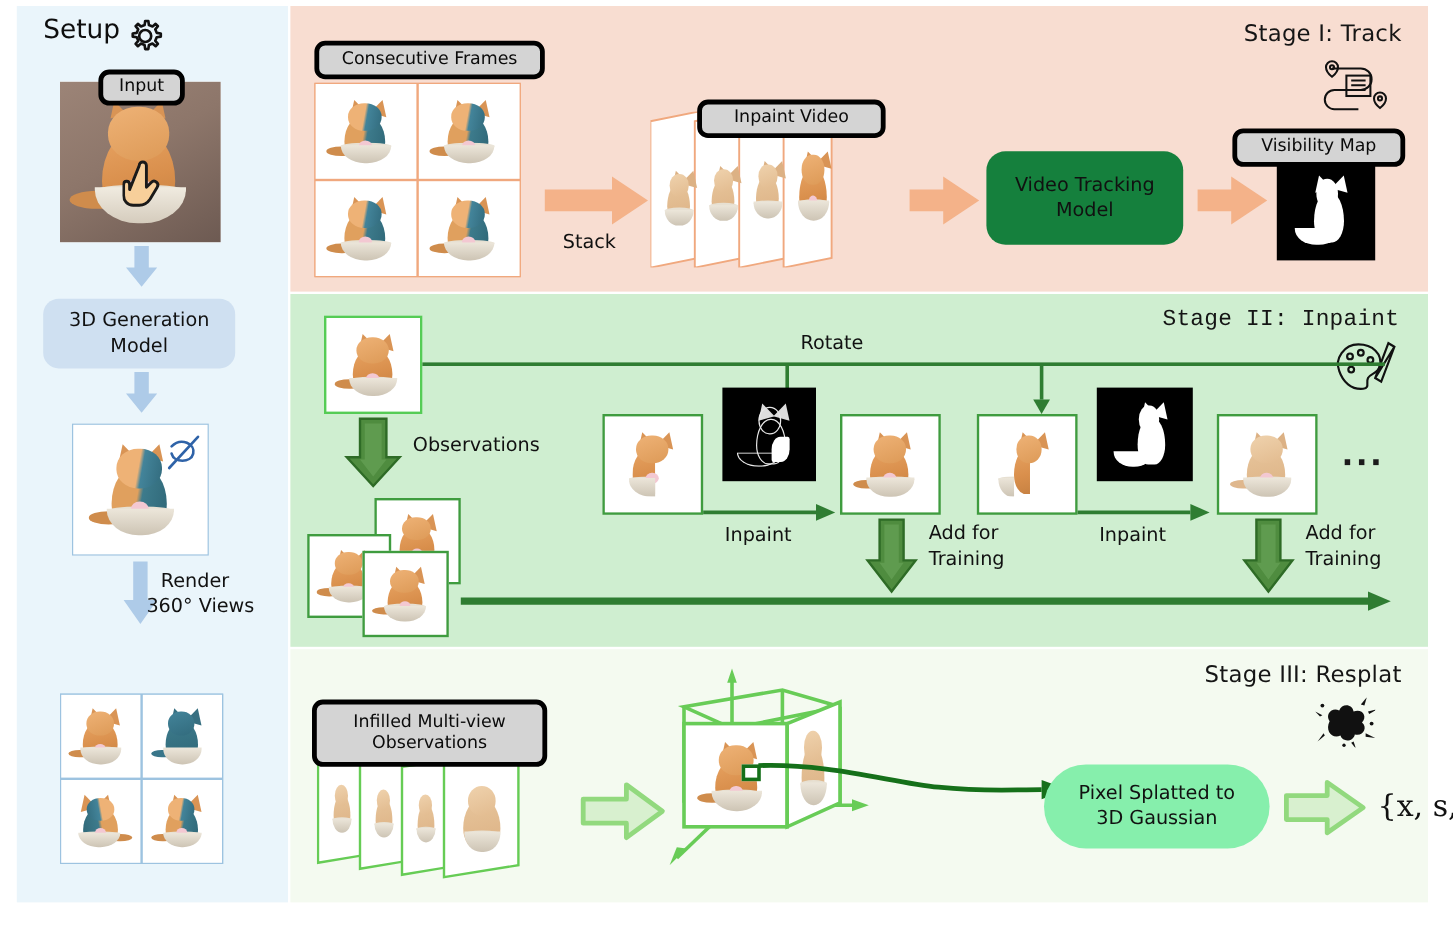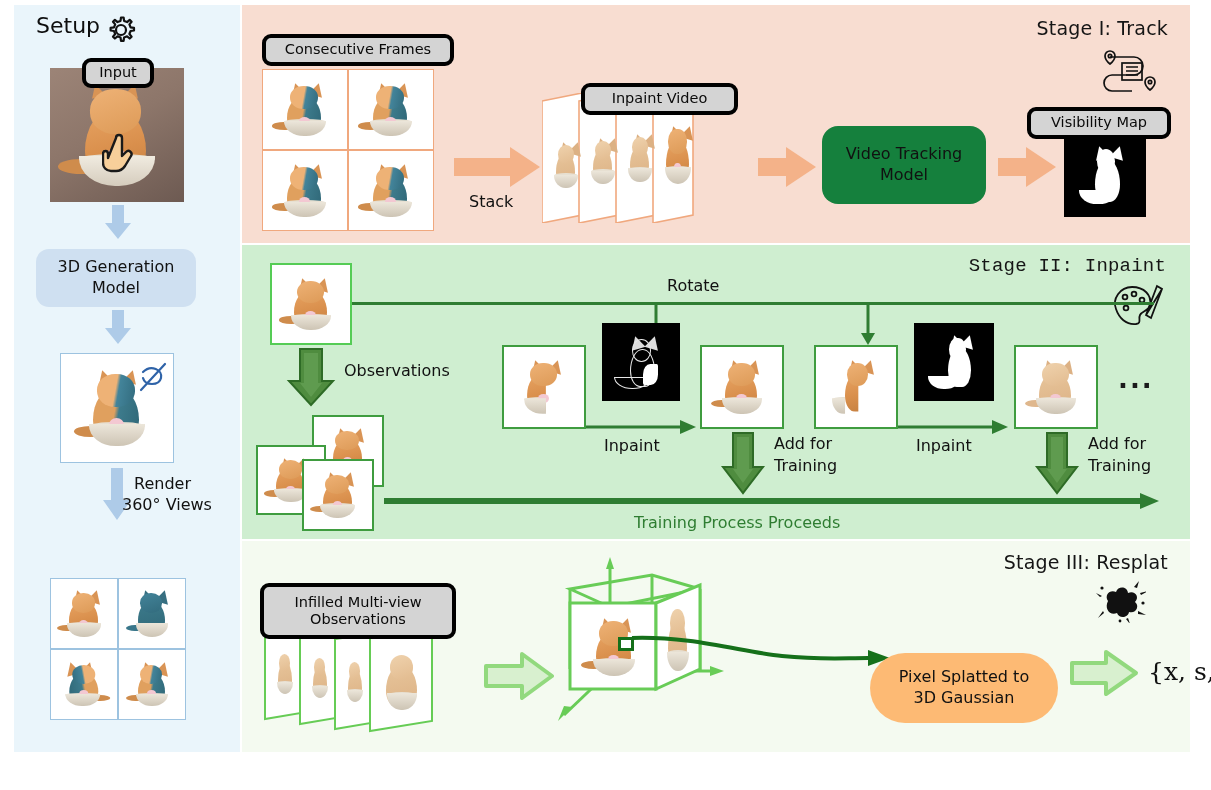--- a/index.html
+++ b/index.html
@@ -64,21 +64,21 @@
     position: absolute;
     border-radius: 16px;
     display: flex; align-items: center; justify-content: center;
     text-align: center;
     font-size: 16px;
     color: #111111;
     line-height: 1.3;
   }
   #gen-model-box  { background: #cfe0f1; border-radius: 13px; }
   #track-box      { background: #15803d; }
-  #splat-box      { background: #fdba74; margin-top: 16px; }
+  #splat-box      { background: #86efac; }
 
   
   .tile { position: absolute; background: #ffffff; overflow: hidden; }
   .tile.blue-bd  { border: 1.5px solid #9dc3e0; }
   .tile.green-bd { border: 2.5px solid #3f9c3f; }
   .tile.lgreen-bd{ border: 2.5px solid #55cc55; }
   .tile.black-bg { background: #000000; }
 
   .grid2 { position: absolute; display: grid; grid-template-columns: 1fr 1fr; grid-template-rows: 1fr 1fr; }
   .grid2 > div { position: relative; overflow: hidden; background: #fff; }
@@ -661,21 +661,20 @@
     <div class="plain-label" style="left:846px; top:212px;">Training</div>
 
     <span class="ellipsis" style="left:876px; top:126px;">···</span>
 
     <div class="arrow" style="left:142px; top:248px;">
       <svg width="775" height="16" viewBox="0 0 775 16">
         <path d="M0 5 h756 v6 h-756 z" fill="#2f7d32"></path>
         <path d="M775 8 l-19 -8 v16 z" fill="#2f7d32"></path>
       </svg>
     </div>
-    <span class="tp-label" style="left:392px; top:268px;">Training Process Proceeds</span>
   </div>
 
   <div class="panel" id="stage3-panel">
 
     <span class="stage-title" style="right:22px; top:10px;">Stage III: Resplat</span>
 
     <span class="corner-icon" style="right:44px; top:40px; width:50px; height:42px;">
       <svg width="50" height="42" viewBox="0 0 50 42">
         <g fill="#111">
           <path d="M12 20 C8 14 14 8 20 11 C22 5 31 5 32 12 C39 9 44 16 39 21 C44 25 40 33 33 31 C32 37 23 38 21 32 C14 35 8 28 12 20 Z"></path>

